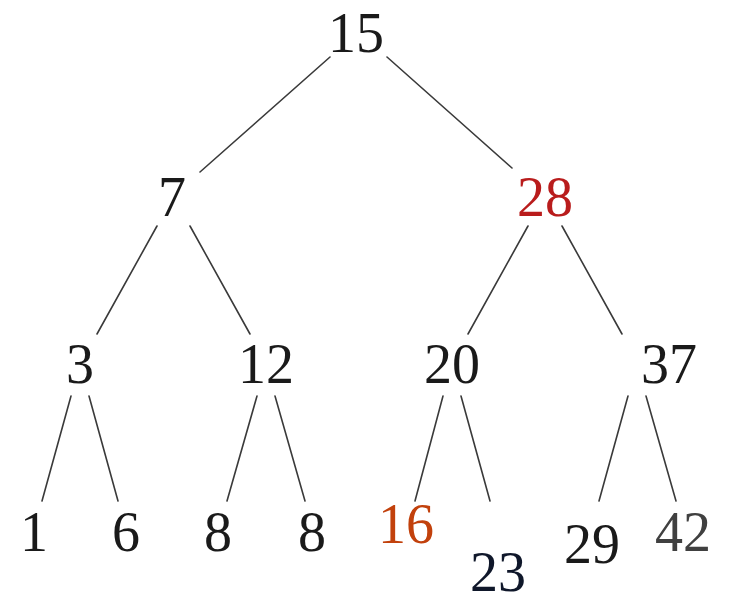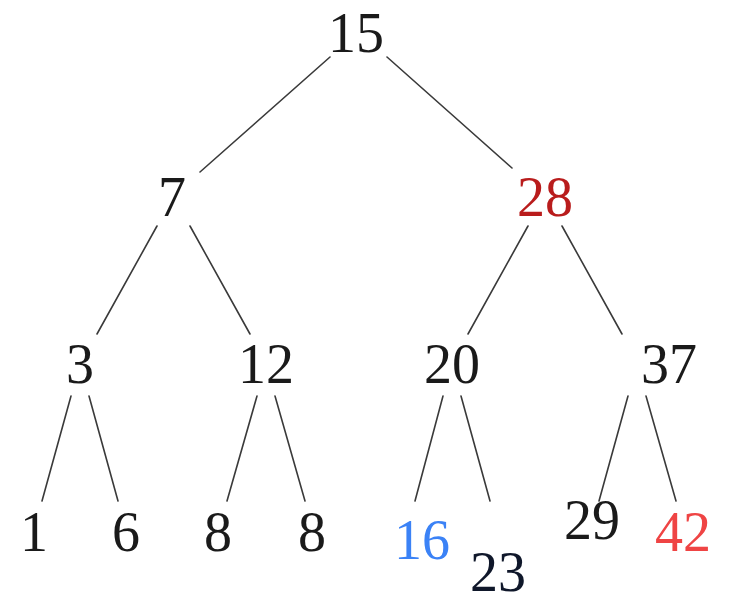--- a/index.html
+++ b/index.html
@@ -66,19 +66,19 @@
       <div class="node-label" style="left: 172px; top: 197px; color: rgb(26, 26, 26);">7</div>
       <div class="node-label" style="left: 545px; top: 197px; color: #b91c1c;">28</div>
       <div class="node-label" style="left: 80px; top: 364px; color: rgb(26, 26, 26);">3</div>
       <div class="node-label" style="left: 266px; top: 364px; color: rgb(26, 26, 26);">12</div>
       <div class="node-label" style="left: 452px; top: 364px; color: rgb(26, 26, 26);">20</div>
       <div class="node-label" style="left: 669px; top: 364px; color: rgb(26, 26, 26);">37</div>
       <div class="node-label" style="left: 34px; top: 532px; color: rgb(26, 26, 26);">1</div>
       <div class="node-label" style="left: 126px; top: 532px; color: rgb(26, 26, 26);">6</div>
       <div class="node-label" style="left: 218px; top: 532px; color: rgb(26, 26, 26);">8</div>
       <div class="node-label" style="left: 312px; top: 532px; color: rgb(26, 26, 26);">8</div>
-      <div class="node-label" style="left: 406px; top: 540px; color: #3b82f6; margin-left: 16px;">16</div>
+      <div class="node-label" style="left: 406px; top: 524px; color: #c2410c;">16</div>
       <div class="node-label" style="left: 498px; top: 532px; color: #0f172a; margin-top: 40px;">23</div>
-      <div class="node-label" style="left: 592px; top: 520px; color: rgb(26, 26, 26);">29</div>
-      <div class="node-label" style="left: 683px; top: 532px; color: #ef4444;">42</div>
+      <div class="node-label" style="left: 592px; top: 544px; color: rgb(26, 26, 26);">29</div>
+      <div class="node-label" style="left: 683px; top: 532px; color: #404040;">42</div>
     </div>
 
 </div>
 
 </body></html>

